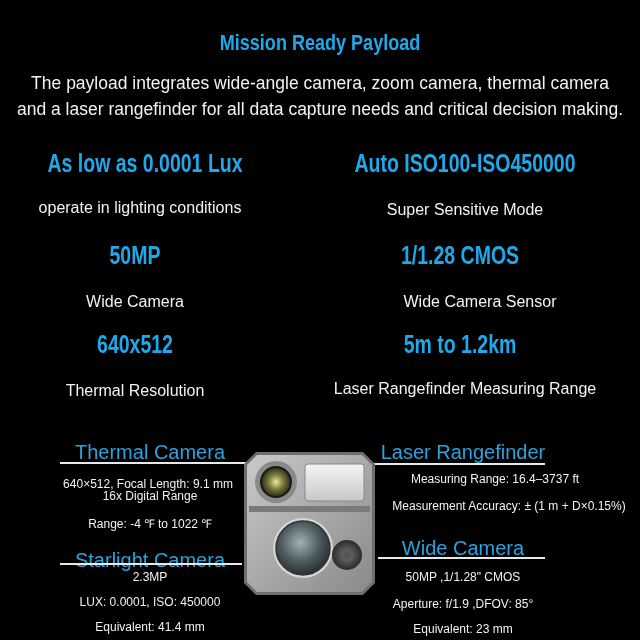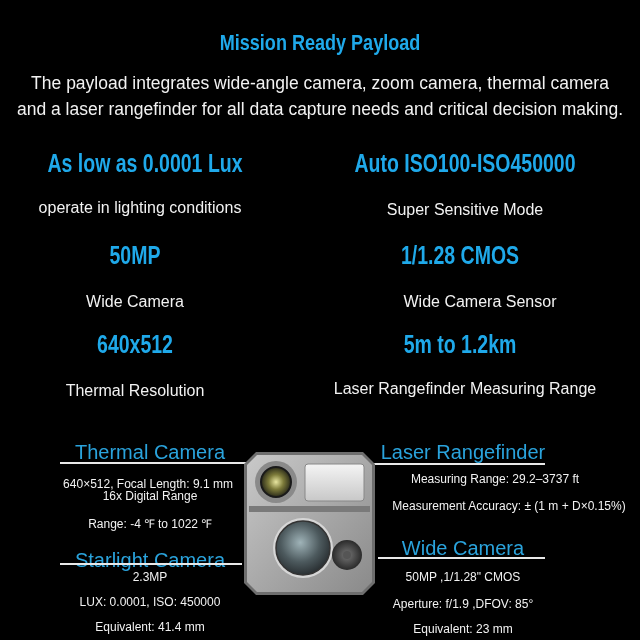--- a/index.html
+++ b/index.html
@@ -45,21 +45,21 @@
 <div class="abs spec-line" style="left:60px; width:180px; top:515px;">Range: -4 ℉ to 1022 ℉</div>
 
 <div class="abs spec-title" style="left:60px; width:180px; top:541px;margin-top:8px;">Starlight Camera</div>
 <div class="abs rule" style="left:60px; width:182px; top:563px;"></div>
 <div class="abs spec-line" style="left:60px; width:180px; top:570px;">2.3MP</div>
 <div class="abs spec-line" style="left:60px; width:180px; top:595px;">LUX: 0.0001, ISO: 450000</div>
 <div class="abs spec-line" style="left:60px; width:180px; top:620px;">Equivalent: 41.4 mm</div>
 
 <div class="abs spec-title" style="left:378px; width:170px; top:441px;">Laser Rangefinder</div>
 <div class="abs rule" style="left:372px; width:173px; top:463px;"></div>
-<div class="abs spec-line" style="left:395px; width:200px; top:472px;">Measuring Range: 29.2–3737 ft</div>
+<div class="abs spec-line" style="left:395px; width:200px; top:472px;">Measuring Range: 16.4–3737 ft</div>
 <div class="abs spec-line" style="left:378px; width:262px; top:499px;">Measurement Accuracy: ± (1 m + D×0.15%)</div>
 
 <div class="abs spec-title" style="left:378px; width:170px; top:537px;">Wide Camera</div>
 <div class="abs rule" style="left:378px; width:167px; top:557px;"></div>
 <div class="abs spec-line" style="left:378px; width:170px; top:570px;">50MP ,1/1.28" CMOS</div>
 <div class="abs spec-line" style="left:378px; width:170px; top:597px;">Aperture: f/1.9 ,DFOV: 85°</div>
 <div class="abs spec-line" style="left:378px; width:170px; top:622px;">Equivalent: 23 mm</div>
 
 <div class="abs cam">
   <svg width="131" height="143" viewBox="0 0 131 143">

